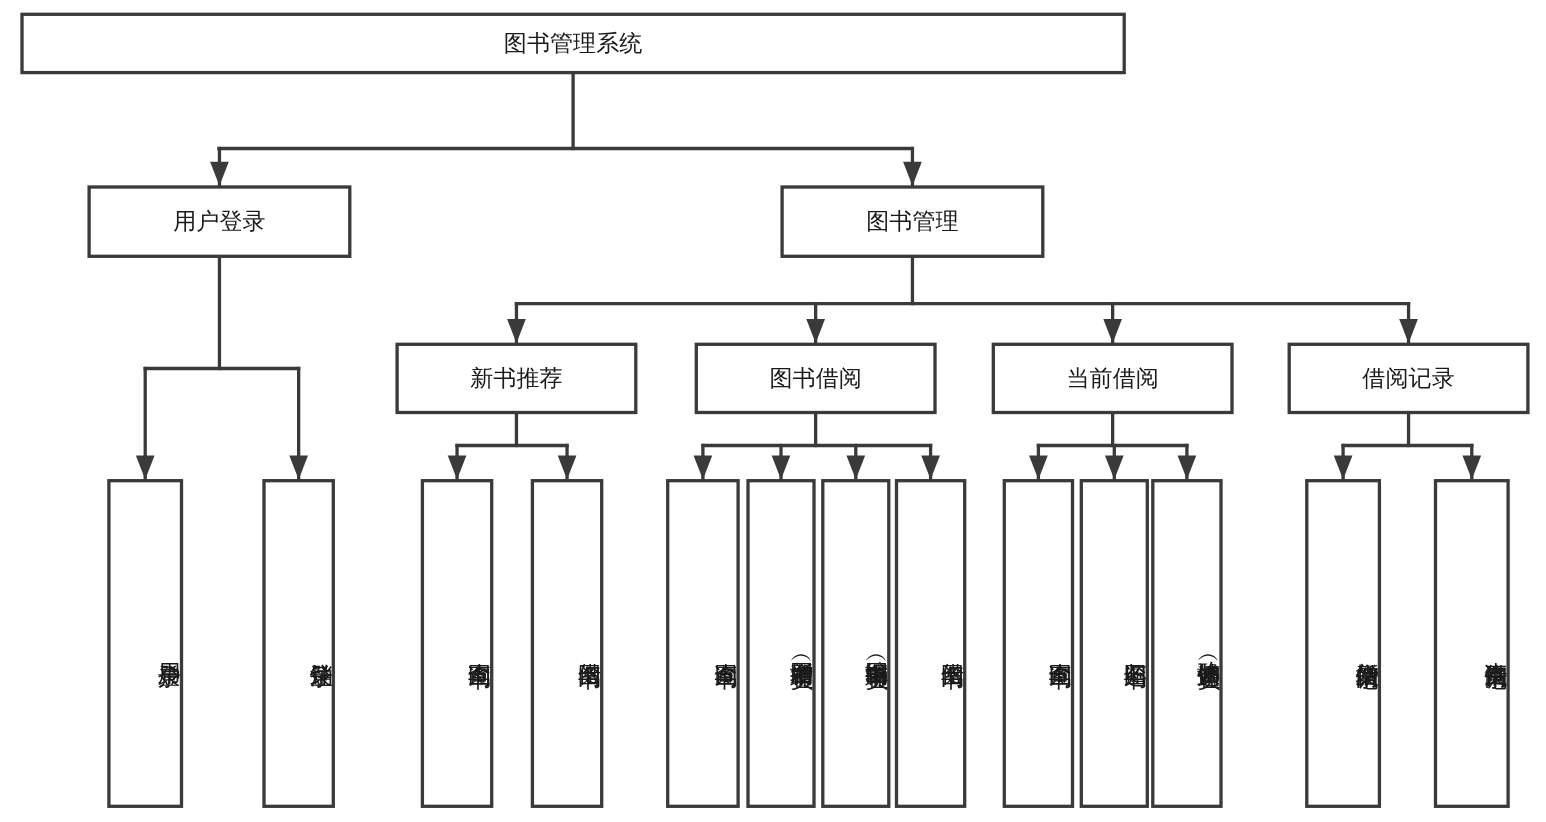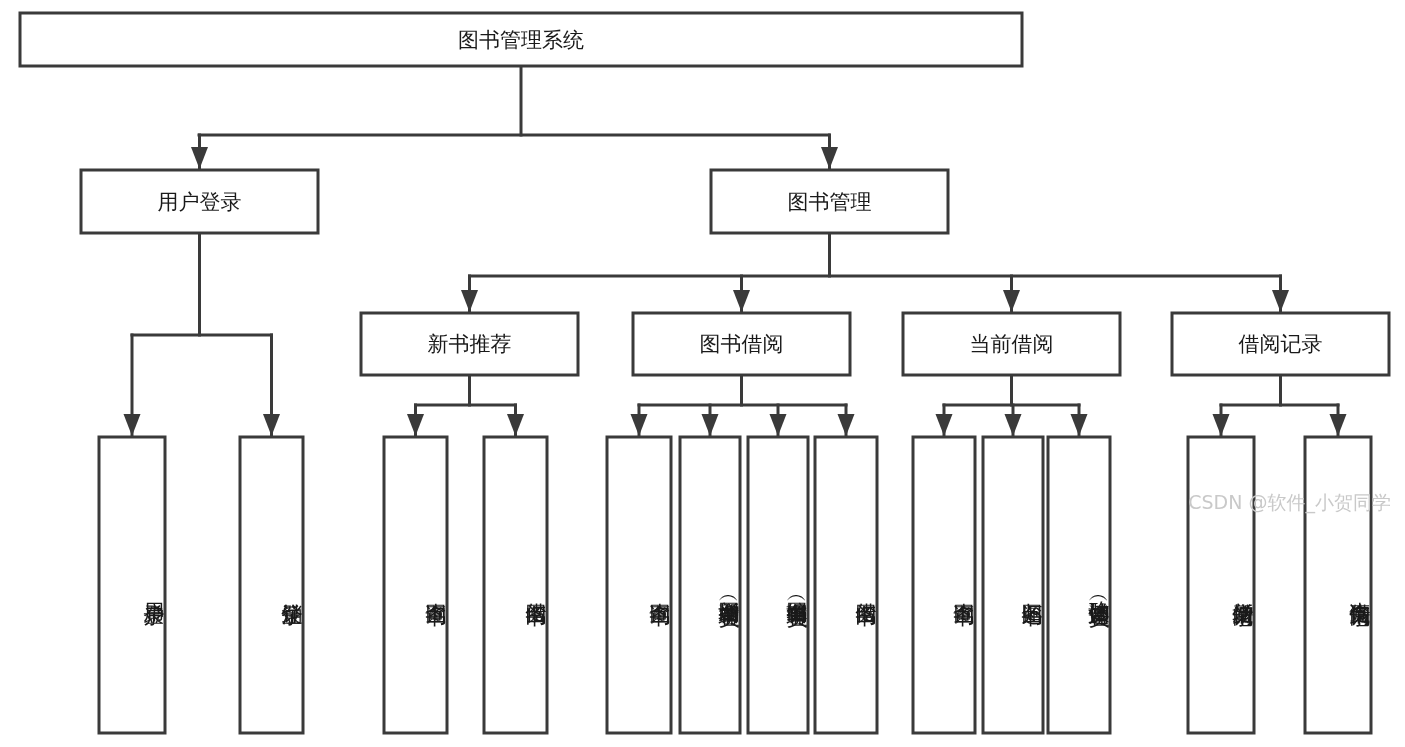--- a/index.html
+++ b/index.html
@@ -175,14 +175,13 @@
       <div class="leaf-label" style="left: 680px; width: 60px; top: 486px; height: 204px; display: flex; align-items: flex-start; justify-content: center;">新增图书（管理员）</div>
       <div class="leaf-label" style="left: 748px; width: 60px; top: 486px; height: 204px; display: flex; align-items: flex-start; justify-content: center;">编辑图书（管理员）</div>
       <div class="leaf-label" style="left: 815px; width: 62px; top: 541px; height: 94px; display: flex; align-items: flex-start; justify-content: center;">借阅图书</div>
       <div class="leaf-label" style="left: 913px; width: 62px; top: 541px; height: 94px; display: flex; align-items: flex-start; justify-content: center;">查询图书</div>
       <div class="leaf-label" style="left: 983px; width: 60px; top: 541px; height: 94px; display: flex; align-items: flex-start; justify-content: center;">归还图书</div>
       <div class="leaf-label" style="left: 1048px; width: 62px; top: 486px; height: 204px; display: flex; align-items: flex-start; justify-content: center;">确认归还（管理员）</div>
       <div class="leaf-label" style="left: 1188px; width: 66px; top: 519px; height: 138px; display: flex; align-items: flex-start; justify-content: center;">新增借阅记录</div>
       <div class="leaf-label" style="left: 1305px; width: 66px; top: 519px; height: 138px; display: flex; align-items: flex-start; justify-content: center;">查询借阅记录</div>
     </div>
 
-  <div class="watermark">CSDN @软件_小贺同学</div>
 </div>
 
 </body></html>

